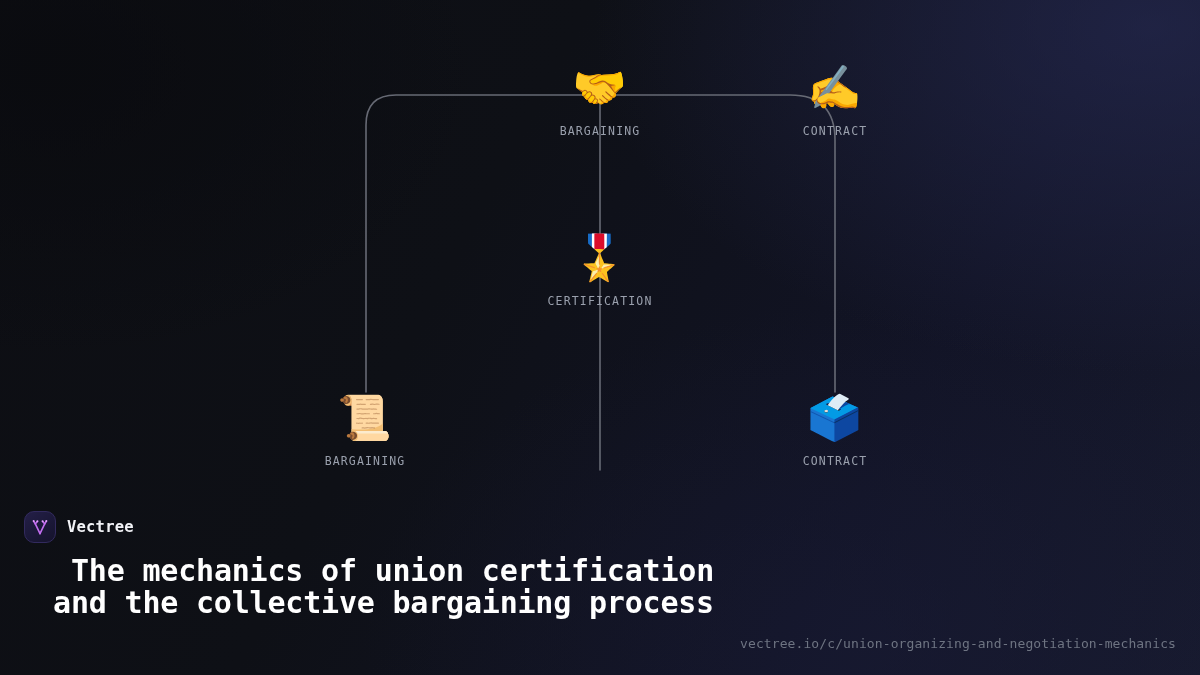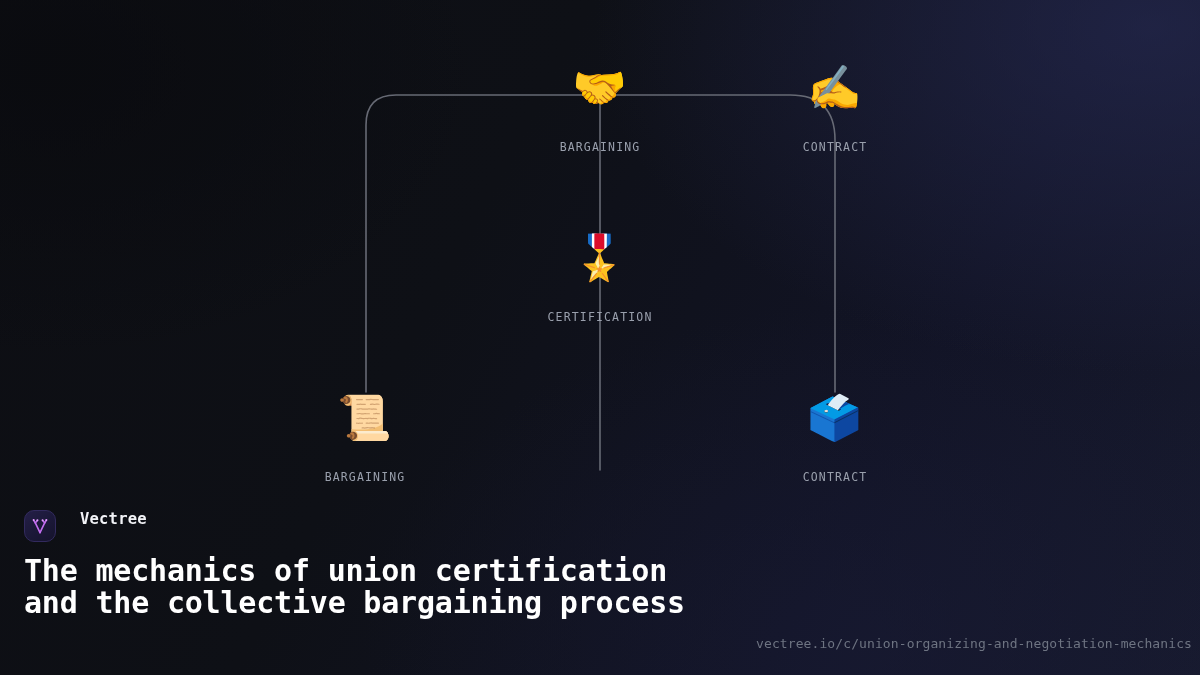--- a/index.html
+++ b/index.html
@@ -56,42 +56,42 @@
   }
   .node-emoji {
     font-family: "DejaVu Sans", sans-serif;
     font-size: 44px;
     line-height: 56px;
     display: block;
     height: 56px;
   }
   .node-label {
     display: block;
-    margin-top: 24px;
+    margin-top: 8px;
     font-family: "DejaVu Sans Mono", "Liberation Mono", monospace;
     font-size: 11.5px;
     letter-spacing: 1.15px;
     color: #9aa0ad;
     white-space: nowrap;
   }
 
   
   #footer {
     position: absolute;
     left: 0;
     bottom: 0;
     width: 1200px;
     height: 185px;
     padding: 20px 24px 18px 24px;
   }
 
   #brand {
     display: flex;
-    align-items: flex-start;
-    gap: 24px;
+    align-items: center;
+    gap: 11px;
     height: 34px;
   }
   #brand-logo {
     width: 32px;
     height: 32px;
     border-radius: 10px;
     background: linear-gradient(145deg, #241f47 0%, #1b1838 55%, #15132c 100%);
     border: 1px solid #322a5e;
     display: flex;
     align-items: center;
@@ -108,25 +108,26 @@
 
   #headline {
     margin-top: 11px;
     font-family: "DejaVu Sans Mono", "Liberation Mono", monospace;
     font-size: 30px;
     font-weight: bold;
     line-height: 32px;
     color: #ffffff;
     letter-spacing: -0.2px;
     max-width: 690px;
+    text-align: right;
   }
 
   #url {
     position: absolute;
-    right: 8px;
+    right: 24px;
     bottom: 24px;
     font-family: "DejaVu Sans Mono", "Liberation Mono", monospace;
     font-size: 13px;
     color: #6e7482;
     letter-spacing: 0.1px;
     white-space: nowrap;
   }
 </style>
 </head>
 <body>

